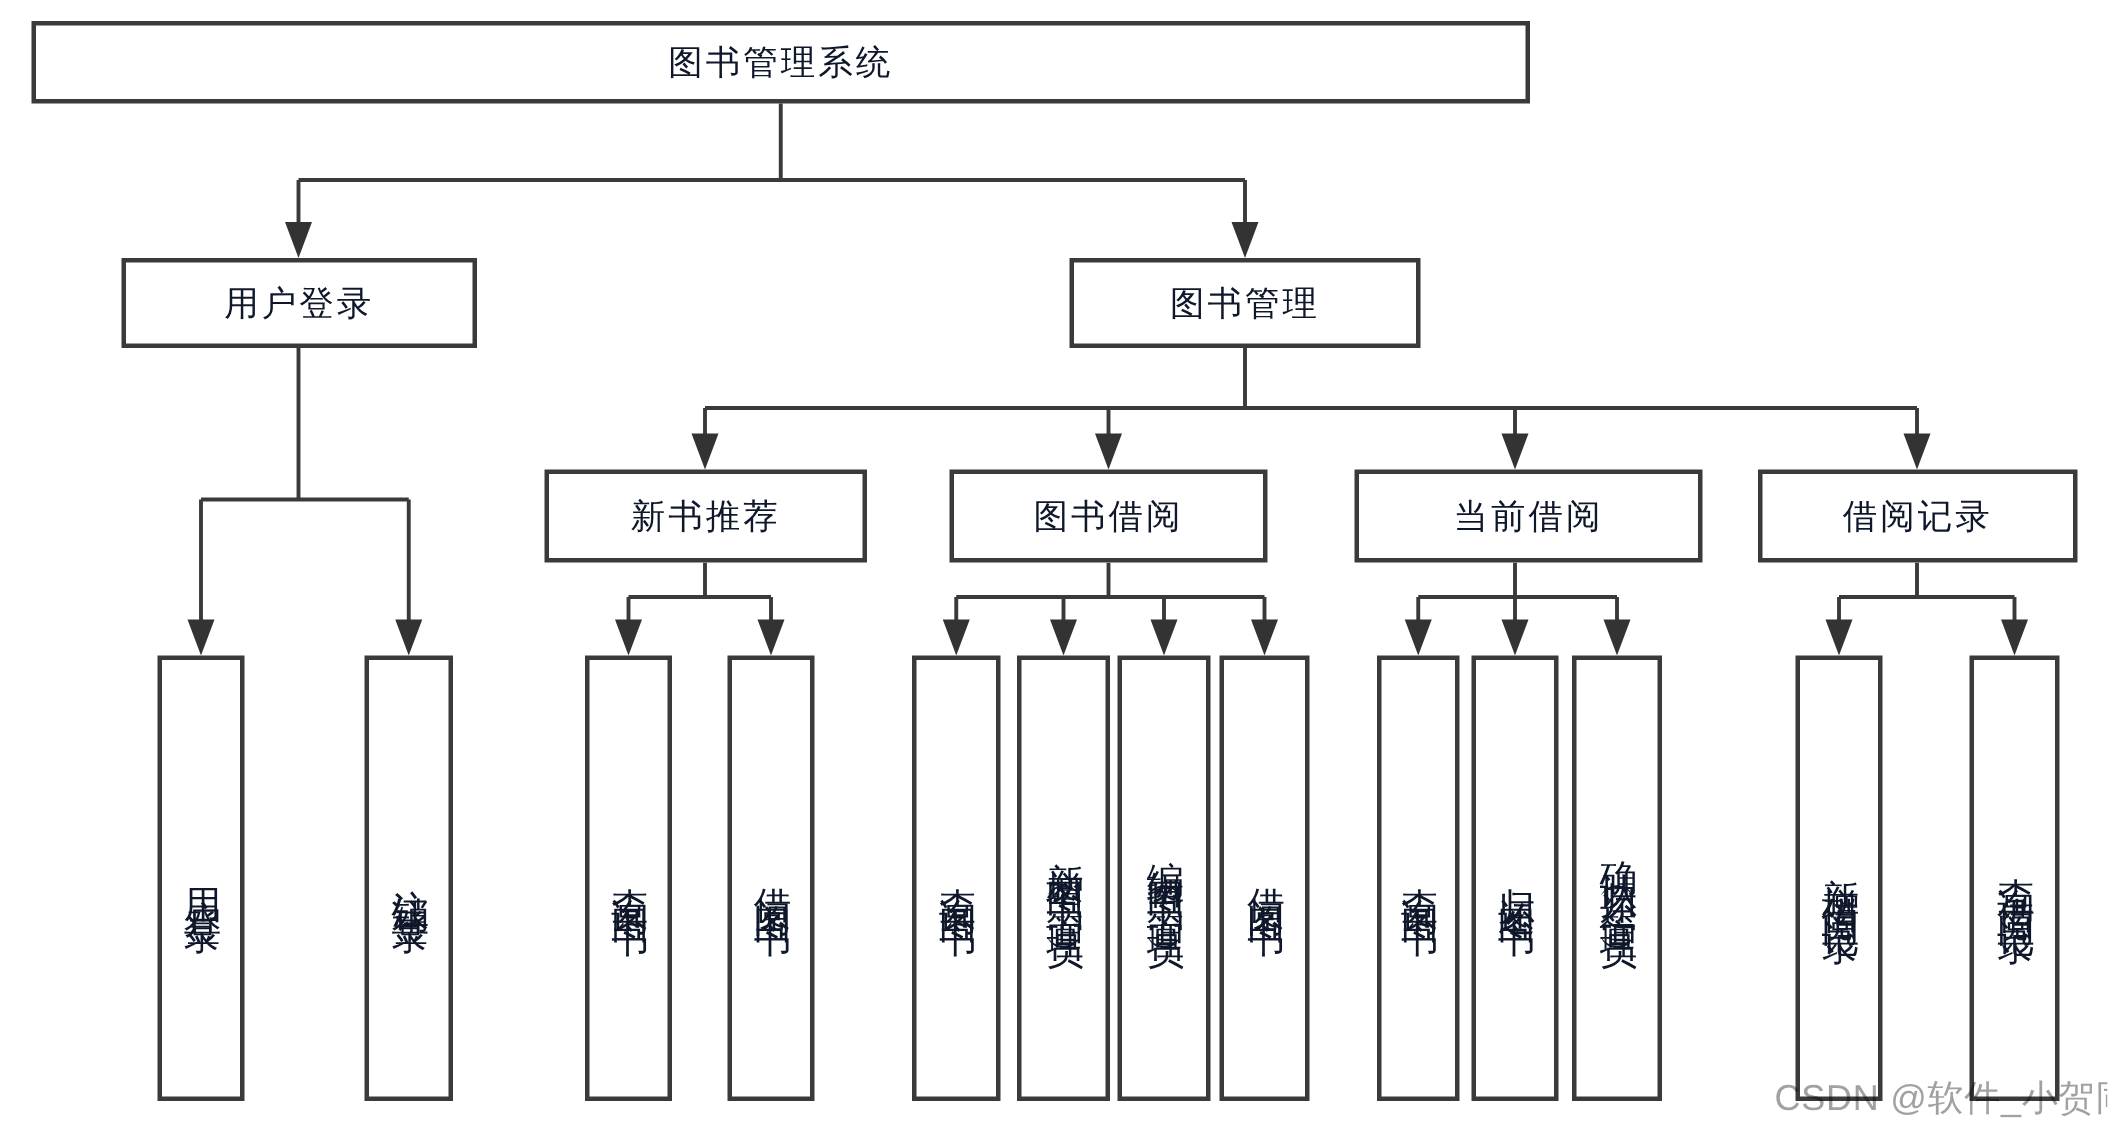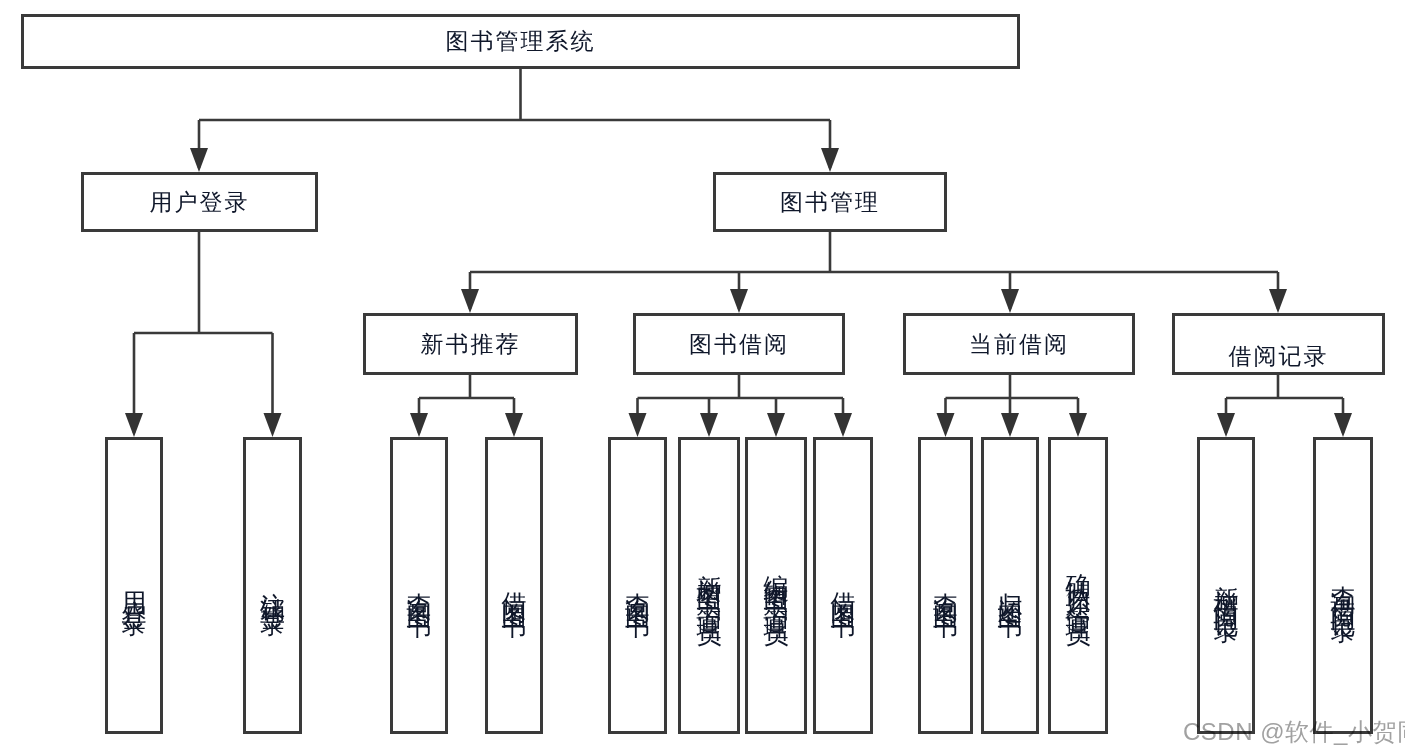--- a/index.html
+++ b/index.html
@@ -142,21 +142,21 @@
 
   <div class="node hbox" style="left:713px; top:172px; width:234px; height:60px;">
     <span>图书管理</span>
   </div>
   <div class="node hbox" style="left:633px; top:313px; width:212px; height:62px;">
     <span>图书借阅</span>
   </div>
   <div class="node hbox" style="left:903px; top:313px; width:232px; height:62px;">
     <span>当前借阅</span>
   </div>
-  <div class="node hbox" style="left:1172px; top:313px; width:213px; height:62px;align-items:flex-end;">
+  <div class="node hbox" style="left:1172px; top:313px; width:213px; height:62px;">
     <span>借阅记录</span>
   </div>
 
   <div class="node vbox" style="left:105px; top:437px; width:58px; height:297px;">
     <span>用户登录</span>
   </div>
   <div class="node vbox" style="left:243px; top:437px; width:59px; height:297px;">
     <span>注销登录</span>
   </div>
 

